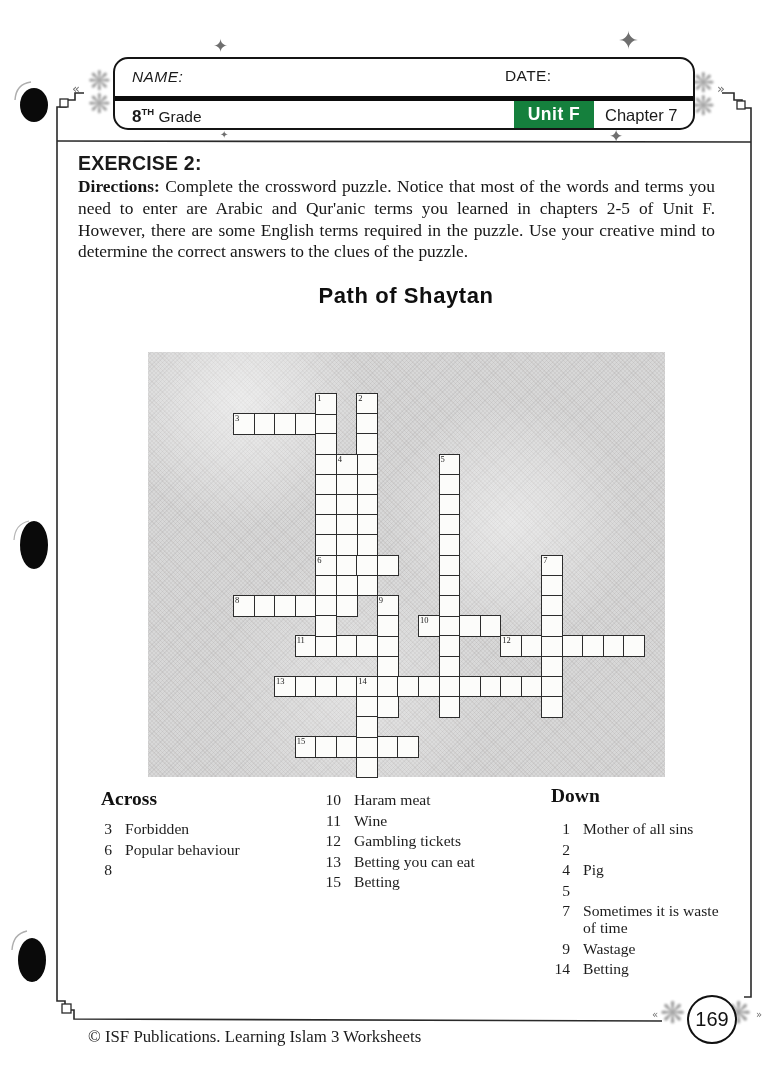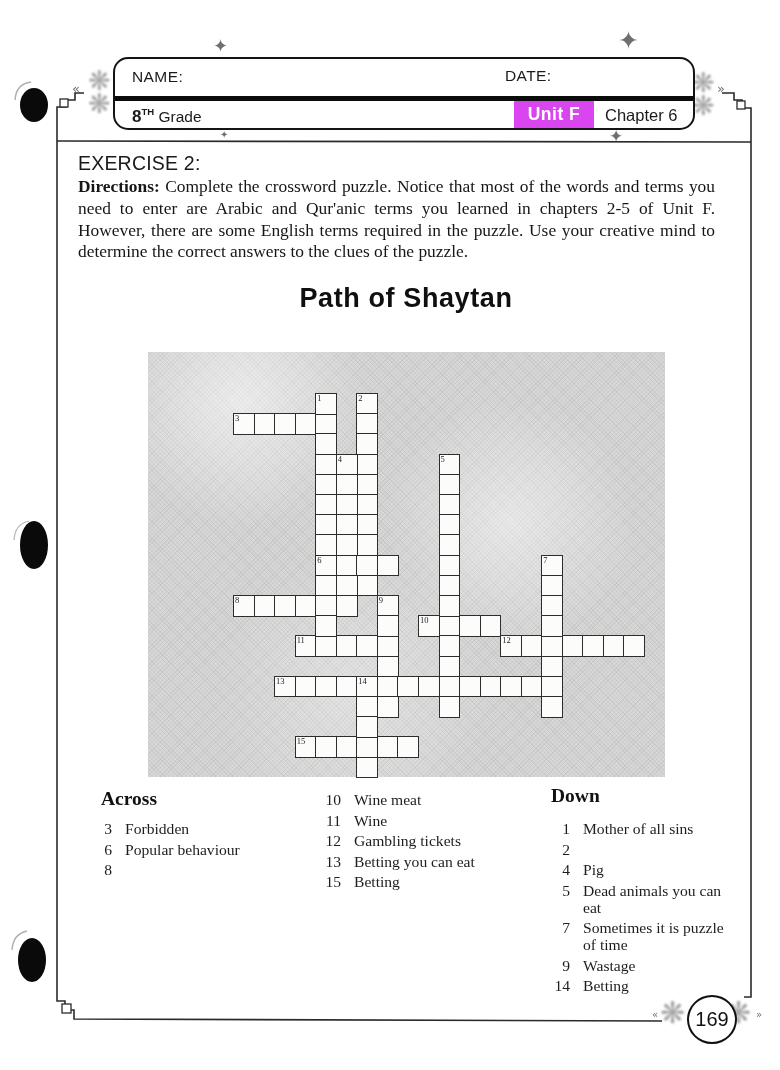--- a/index.html
+++ b/index.html
@@ -5,46 +5,46 @@
   html,body{margin:0;padding:0;background:#e8e8e8;}
   .page{position:relative;width:780px;height:1070px;background:#ffffff;overflow:hidden;
         font-family:"Liberation Sans",sans-serif;color:#1a1a1a;}
   .abs{position:absolute;}
 
   
   .hdr-box{position:absolute;left:113px;top:57px;width:582px;height:73px;
            border:2.5px solid #141414;border-radius:15px;background:#fff;overflow:hidden;
            box-sizing:border-box;z-index:4;}
   .hdr-top{position:absolute;left:0;right:0;top:0;height:37px;}
-  .hdr-name{position:absolute;left:17px;top:9px;font-size:15.5px;letter-spacing:.4px;}
+  .hdr-name{position:absolute;left:17px;top:9px;font-size:15.5px;letter-spacing:.4px;font-style:italic;}
   .hdr-date{position:absolute;left:390px;top:8px;font-size:15.5px;letter-spacing:.4px;}
   .hdr-band{position:absolute;left:0;right:0;top:37px;height:5px;background:#0c0c0c;}
   .hdr-bottom{position:absolute;left:0;right:0;top:42px;bottom:0;padding-left:8px;}
   .hdr-grade{position:absolute;left:17px;top:5px;font-size:15.5px;}
   .hdr-grade b{font-size:17px;}
   .hdr-grade sup{font-size:9.5px;font-weight:bold;}
-  .unitf{position:absolute;left:399px;top:0;width:80px;bottom:0;background:#d946ef;color:#fff;
+  .unitf{position:absolute;left:399px;top:0;width:80px;bottom:0;background:#15803d;color:#fff;
          font-weight:bold;font-size:17.5px;display:flex;align-items:center;justify-content:center;
          letter-spacing:.5px;}
   .chapter{position:absolute;left:490px;top:5px;font-size:16.5px;}
 
   
   .orn{position:absolute;color:#8d8d8d;font-family:"DejaVu Sans",sans-serif;z-index:3;
        line-height:.85;filter:blur(1px);opacity:.8;}
   .orn.sharp{filter:none;opacity:1;color:#6f6f6f;}
 
   
-  .ex-head{position:absolute;left:78px;top:152px;font-size:19.5px;font-weight:normal;letter-spacing:.2px;}
+  .ex-head{position:absolute;left:78px;top:152px;font-size:19.5px;font-weight:bold;letter-spacing:.2px;}
   .directions{position:absolute;left:78px;top:176px;width:637px;
               font-family:"Liberation Serif",serif;font-size:17.4px;line-height:21.8px;
               text-align:justify;color:#161616;}
   .directions b{font-family:"Liberation Serif",serif;}
 
   .title{position:absolute;left:206px;top:283px;width:400px;text-align:center;
-         font-size:27px;font-weight:bold;letter-spacing:.6px;color:#0f0f0f;}
+         font-size:22px;font-weight:bold;letter-spacing:.6px;color:#0f0f0f;}
 
   
   .puzzle{position:absolute;left:148px;top:352px;width:517px;height:425px;
           background-color:#d8d8d8;
           background-image:
             radial-gradient(circle at 18% 12%, rgba(255,255,255,.55), rgba(255,255,255,0) 22%),
             radial-gradient(circle at 70% 40%, rgba(255,255,255,.45), rgba(255,255,255,0) 28%),
             radial-gradient(circle at 40% 80%, rgba(255,255,255,.3), rgba(255,255,255,0) 30%),
             repeating-linear-gradient(45deg, rgba(150,138,132,.14) 0 1px, transparent 1px 3px),
             repeating-linear-gradient(-45deg, rgba(140,140,145,.14) 0 1px, transparent 1px 3px);}
@@ -111,21 +111,21 @@
     <div class="hdr-top">
       <span class="hdr-name">NAME:</span>
       <span class="abs" style="left:75px;top:8px;right:200px;height:22px;"></span>
       <span class="hdr-date">DATE:</span>
       <span class="abs" style="left:448px;top:8px;right:10px;height:22px;"></span>
     </div>
     <div class="hdr-band"></div>
     <div class="hdr-bottom">
       <span class="hdr-grade"><b><span>8</span><sup>TH</sup></b> <span>Grade</span></span>
       <div class="unitf">Unit F</div>
-      <span class="chapter">Chapter 6</span>
+      <span class="chapter">Chapter 7</span>
     </div>
   </div>
 
   <div class="ex-head">EXERCISE 2:</div>
   <div class="directions"><b>Directions:</b><span> Complete the crossword puzzle. Notice that most of the words and terms you need to enter are Arabic and Qur'anic terms you learned in chapters 2-5 of Unit F. However, there are some English terms required in the puzzle. Use your creative mind to determine the correct answers to the clues of the puzzle.</span></div>
 
   <div class="title">Path of Shaytan</div>
 
   <div class="puzzle">
     <div style="position:absolute;inset:0;">
@@ -271,21 +271,21 @@
         <span class="clue-num">6</span>
         <span class="clue-text">Popular behaviour</span>
       </div>
       <div class="clue">
         <span class="clue-num">8</span>
       </div>
     </div>
   <div class="clue-col" style="left:319px;top:791px;width:200px;">
       <div class="clue">
         <span class="clue-num">10</span>
-        <span class="clue-text">Wine meat</span>
+        <span class="clue-text">Haram meat</span>
       </div>
       <div class="clue">
         <span class="clue-num">11</span>
         <span class="clue-text">Wine</span>
       </div>
       <div class="clue">
         <span class="clue-num">12</span>
         <span class="clue-text">Gambling tickets</span>
       </div>
       <div class="clue">
@@ -305,31 +305,31 @@
       </div>
       <div class="clue">
         <span class="clue-num">2</span>
       </div>
       <div class="clue">
         <span class="clue-num">4</span>
         <span class="clue-text">Pig</span>
       </div>
       <div class="clue">
         <span class="clue-num">5</span>
-        <span class="clue-text">Dead animals you can eat</span>
       </div>
       <div class="clue">
         <span class="clue-num">7</span>
-        <span class="clue-text">Sometimes it is puzzle of time</span>
+        <span class="clue-text">Sometimes it is waste of time</span>
       </div>
       <div class="clue">
         <span class="clue-num">9</span>
         <span class="clue-text">Wastage</span>
       </div>
       <div class="clue">
         <span class="clue-num">14</span>
         <span class="clue-text">Betting</span>
       </div>
     </div>
 
+  <div class="copyright">© ISF Publications. Learning Islam 3 Worksheets</div>
   <div class="pagenum">169</div>
 
 </div>
 
 </body></html>

